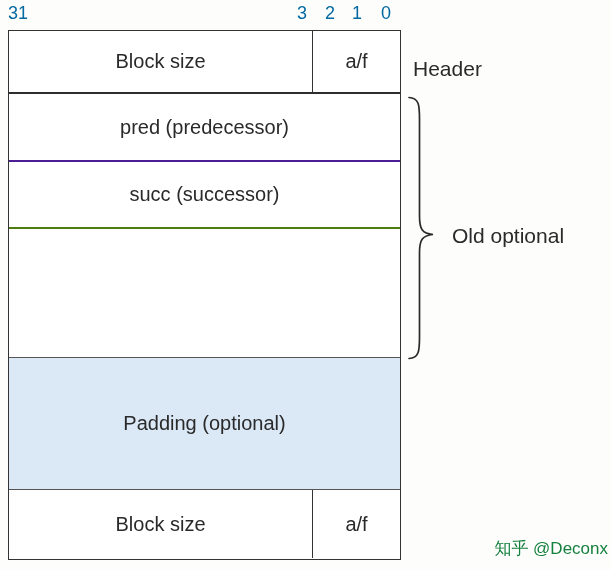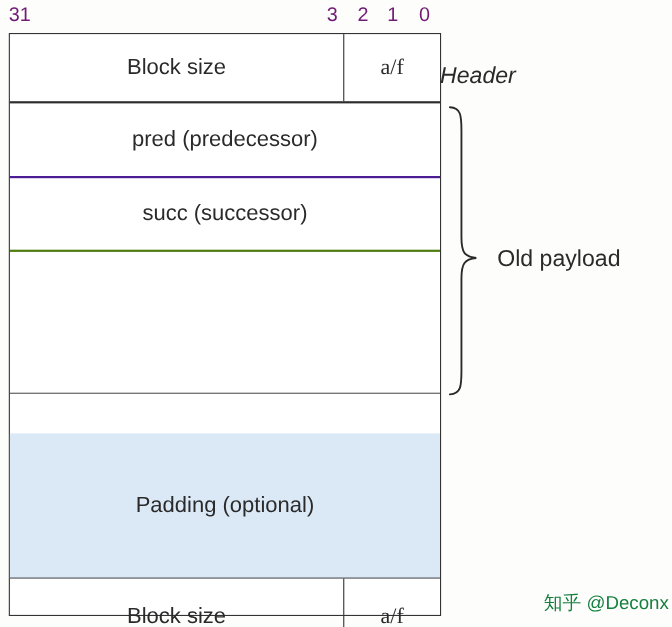--- a/index.html
+++ b/index.html
@@ -8,21 +8,21 @@
     background: #fdfdfc;
     font-family: "Liberation Sans", sans-serif;
     color: #2a2a2a;
     overflow: hidden;
   }
   .diagram { position: relative; width: 611px; height: 570px; }
 
   
   .bit-label {
     position: absolute; top: 3px;
-    font-size: 18px; color: #701a75;
+    font-size: 18px; color: #0369a1;
     transform: translateX(-50%);
     white-space: nowrap;
   }
   .bit-left { left: 8px; transform: none; }
   .bit-3 { left: 302px; }
   .bit-2 { left: 330px; }
   .bit-1 { left: 357px; }
   .bit-0 { left: 386px; }
 
   
@@ -40,36 +40,36 @@
     font-size: 20px;
     flex: 0 0 auto;
   }
   .row-split { padding: 0; justify-content: stretch; }
   .cell {
     box-sizing: border-box;
     display: flex; align-items: center; justify-content: center;
     height: 100%;
   }
   .cell-size { width: 304px; border-right: 1px solid #333; }
-  .cell-flag { flex: 1; font-family: Liberation Serif, serif; }
+  .cell-flag { flex: 1; }
 
   .row-header  { height: 63px; border-bottom: 2px solid #2d2d2d; }
   .row-pred    { height: 68px; border-bottom: 2px solid #4c1d95; }
   .row-succ    { height: 67px; border-bottom: 2px solid #4d7c0f; }
   .row-empty   { height: 129px; border-bottom: 1px solid #555; }
   .row-padding { height: 132px; border-bottom: 1px solid #555; }
   .row-footer  { height: 68px; }
 
   
   .annotation {
     position: absolute;
     font-size: 21px; color: #2a2a2a;
     white-space: nowrap;
   }
-  .ann-header { left: 400px; top: 57px; font-style: italic; }
+  .ann-header { left: 413px; top: 57px; }
   .ann-payload { left: 452px; top: 224px; }
   .ann-footer { left: 413px; top: 514px; }
 
   .brace {
     position: absolute; left: 406px; top: 96px;
     width: 30px; height: 264px;
   }
   .brace svg { display: block; width: 100%; height: 100%; }
 
   
@@ -98,21 +98,21 @@
       <div class="cell cell-size">Block size</div>
       <div class="cell cell-flag">a/f</div>
     </div>
 
     <div class="row row-pred">pred (predecessor)</div>
 
     <div class="row row-succ">succ (successor)</div>
 
     <div class="row row-empty"></div>
 
-    <div class="row row-padding" style="background: rgb(219, 232, 246); margin-top: 36px;">Padding (optional)</div>
+    <div class="row row-padding" style="background: rgb(219, 232, 246);">Padding (optional)</div>
 
     <div class="row row-split row-footer">
       <div class="cell cell-size">Block size</div>
       <div class="cell cell-flag">a/f</div>
     </div>
 
   </div>
 
   <span class="annotation ann-header">Header</span>
 
@@ -121,17 +121,17 @@
       <path d="M 3 1.5
                C 13 2, 13.5 9, 13.5 23
                L 13.5 120
                C 13.5 133, 16 137.5, 27 138.5
                C 16 139.5, 13.5 144, 13.5 157
                L 13.5 241
                C 13.5 255, 13 262, 3 262.5" stroke="#2a2a2a" stroke-width="1.7" stroke-linecap="round"></path>
     </svg>
   </div>
 
-  <span class="annotation ann-payload">Old payload</span>
+  <span class="annotation ann-payload">Old optional</span>
 
   <span class="watermark">知乎 @Deconx</span>
 
 </div>
 
 </body></html>

